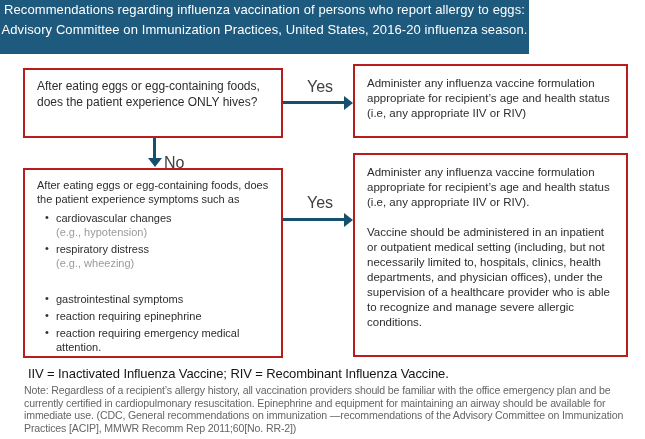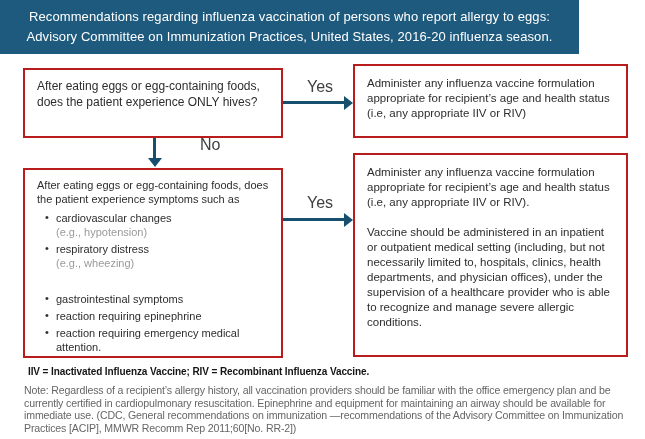--- a/index.html
+++ b/index.html
@@ -2,23 +2,23 @@
 <html><head>
 <meta charset="utf-8">
 <style>
   * { margin:0; padding:0; box-sizing:border-box; }
   html,body { background:#ffffff; }
   body { font-family:"Liberation Sans","DejaVu Sans",sans-serif; }
   .canvas { position:relative; width:645px; height:439px; background:#ffffff; overflow:hidden; }
 
   
   .header {
-    position:absolute; left:0; top:0; width:579px; height:54px;
+    position:absolute; left:0; top:0; width:529px; height:54px;
     background:#1e5a7d; color:#ffffff; text-align:center;
-    padding-top:7px; line-height:20px; font-size:13px; font-weight:500;
+    padding-top:0; line-height:20px; font-size:13px; font-weight:500;
     letter-spacing:0.1px;
   }
 
   
   .box {
     position:absolute; background:#ffffff;
     border:2px solid #b91c1c; color:#2d2d2d;
   }
   .box-q1 { left:23px;  top:68px;  width:260px; height:70px;  padding:9px 12px;  font-size:12px;   line-height:15.5px; }
   .box-a1 { left:353px; top:64px;  width:275px; height:74px;  padding:10px 12px; font-size:11.5px; line-height:15px; }
@@ -48,21 +48,21 @@
   .head-down {
     position:absolute; width:0; height:0;
     border-left:7px solid transparent; border-right:7px solid transparent;
     border-top:9px solid #17506f;
   }
   .flow-label { position:absolute; font-size:16px; color:#404040; }
 
   
   .abbrev {
     position:absolute; left:28px; top:366px;
-    font-size:10px; font-weight:bold; color:#151515; letter-spacing:-0.1px;
+    font-size:13px; font-weight:normal; color:#151515; letter-spacing:-0.1px;
   }
   .note {
     position:absolute; left:24px; top:384px; width:602px;
     font-size:10.6px; line-height:12.6px; color:#666666; letter-spacing:-0.15px;
   }
 </style>
 </head>
 <body>
 
 <div class="canvas">
@@ -107,21 +107,21 @@
 
   <div class="box box-a2">
     <p>Administer any influenza vaccine formulation appropriate for recipient’s age and health status (i.e, any appropriate IIV or RIV).</p>
     <p>Vaccine should be administered in an inpatient or outpatient medical setting (including, but not necessarily limited to, hospitals, clinics, health departments, and physician offices), under the supervision of a healthcare provider who is able to recognize and manage severe allergic conditions.</p>
   </div>
 
   <span class="flow-label" style="left:307px; top:78px;">Yes</span>
   <div class="hline" style="left:283px; top:101px; width:61px;"></div>
   <div class="head-right" style="left:344px; top:95.5px;"></div>
 
-  <span class="flow-label" style="left:164px; top:136px;margin-left:36px;">No</span>
+  <span class="flow-label" style="left:164px; top:154px;">No</span>
   <div class="vline" style="left:153px; top:138px; height:21px;"></div>
   <div class="head-down" style="left:147.5px; top:158px;"></div>
 
   <span class="flow-label" style="left:307px; top:194px;">Yes</span>
   <div class="hline" style="left:283px; top:218px; width:61px;"></div>
   <div class="head-right" style="left:344px; top:212.5px;"></div>
 
   <div class="abbrev">IIV = Inactivated Influenza Vaccine; RIV = Recombinant Influenza Vaccine.</div>
   <div class="note">Note: Regardless of a recipient’s allergy history, all vaccination providers should be familiar with the office emergency plan and be currently certified in cardiopulmonary resuscitation. Epinephrine and equipment for maintaining an airway should be available for immediate use. (CDC, General recommendations on immunization —recommendations of the Advisory Committee on Immunization Practices [ACIP], MMWR Recomm Rep 2011;60[No. RR-2])</div>
 

